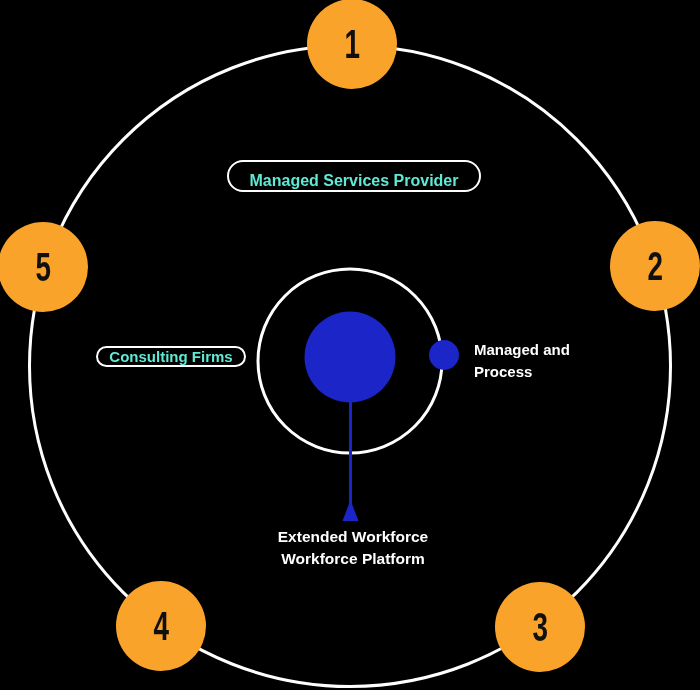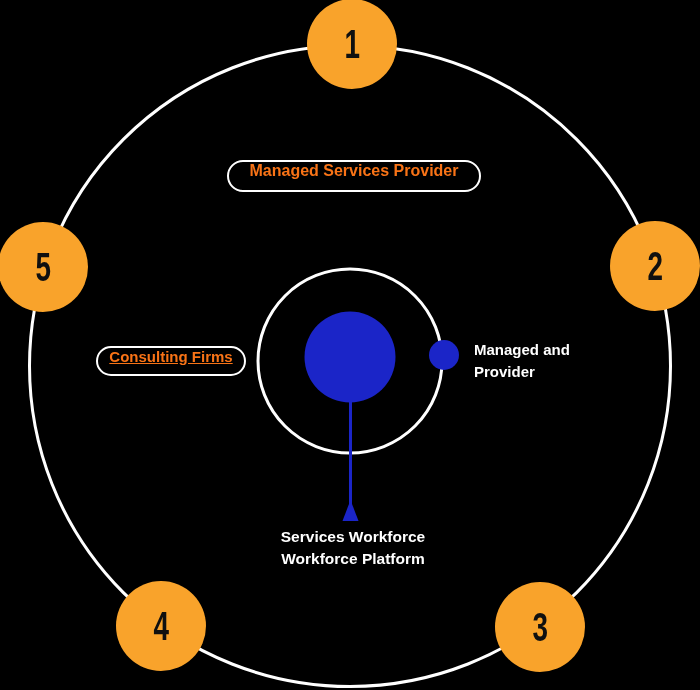--- a/index.html
+++ b/index.html
@@ -33,28 +33,28 @@
     transform: scaleX(0.68);
     letter-spacing: -1px;
   }
 
   
   .pill {
     position: absolute;
     border: 2.5px solid #FFFFFF;
     border-radius: 18px;
     display: flex;
-    align-items: flex-start;
+    align-items: flex-end;
     justify-content: center;
-    color: #f97316;
+    color: #5eead4;
     font-weight: 700;
     white-space: nowrap;
   }
   .pill.msp { left: 227px; top: 160px; width: 254px; height: 32px; font-size: 16px; }
-  .pill.cf  { left:  96px; top: 346px; width: 150px; height: 30px; font-size: 15px; text-decoration: underline; }
+  .pill.cf  { left:  96px; top: 346px; width: 150px; height: 21px; font-size: 15px; }
 
   
   .txt-label {
     position: absolute;
     color: #FFFFFF;
     font-weight: 700;
     font-size: 15px;
     line-height: 22px;
   }
   .txt-label.people { left: 474px; top: 339px; text-align: left; }
@@ -98,21 +98,21 @@
 
   <div class="pill msp">
     <span>Managed Services Provider</span>
   </div>
   <div class="pill cf">
     <span>Consulting Firms</span>
   </div>
 
   <div class="txt-label people">
     <div>Managed and</div>
-    <div>Provider</div>
+    <div>Process</div>
   </div>
 
   <div class="txt-label platform">
-    <div>Services Workforce</div>
+    <div>Extended Workforce</div>
     <div>Workforce Platform</div>
   </div>
 
 </div>
 
 </body></html>

